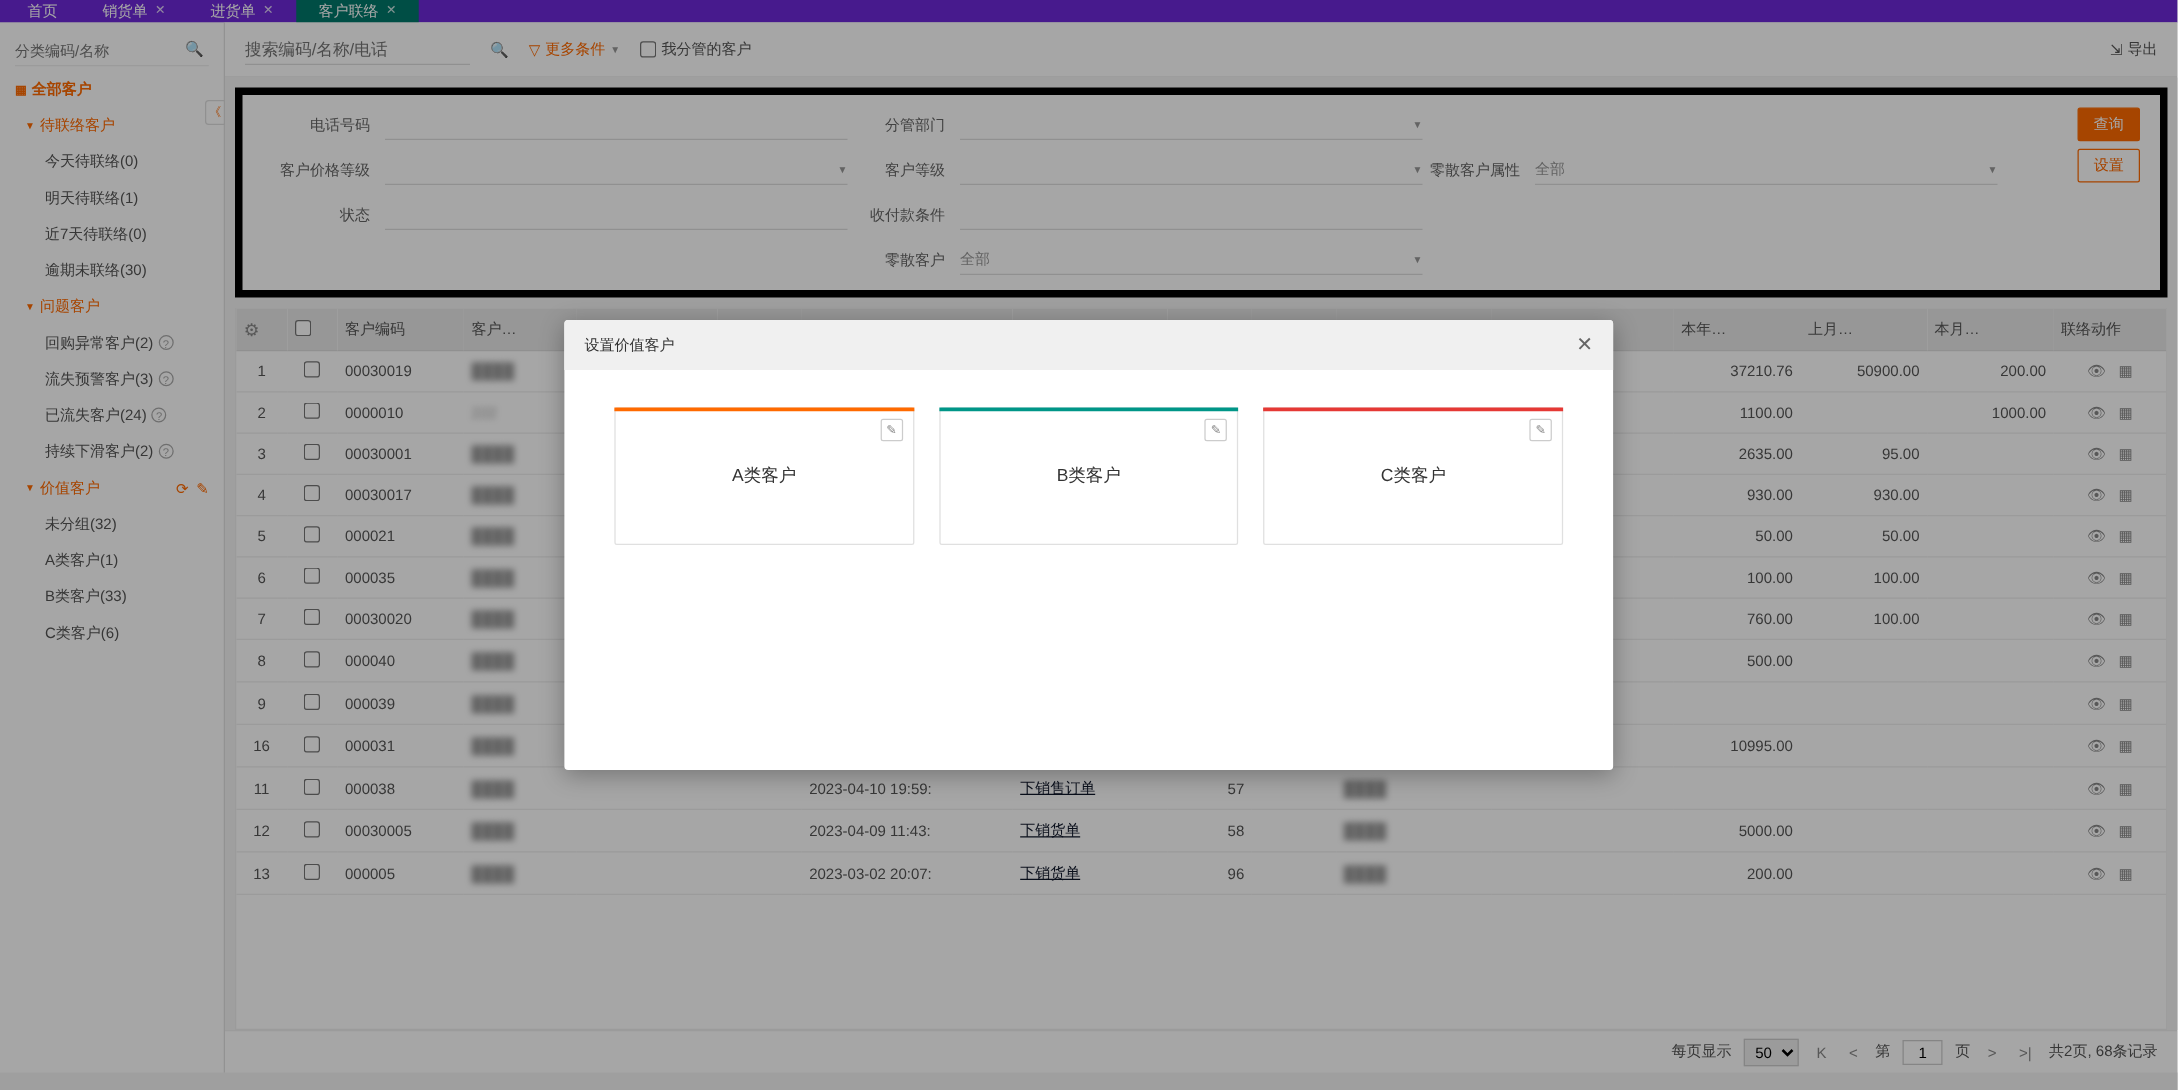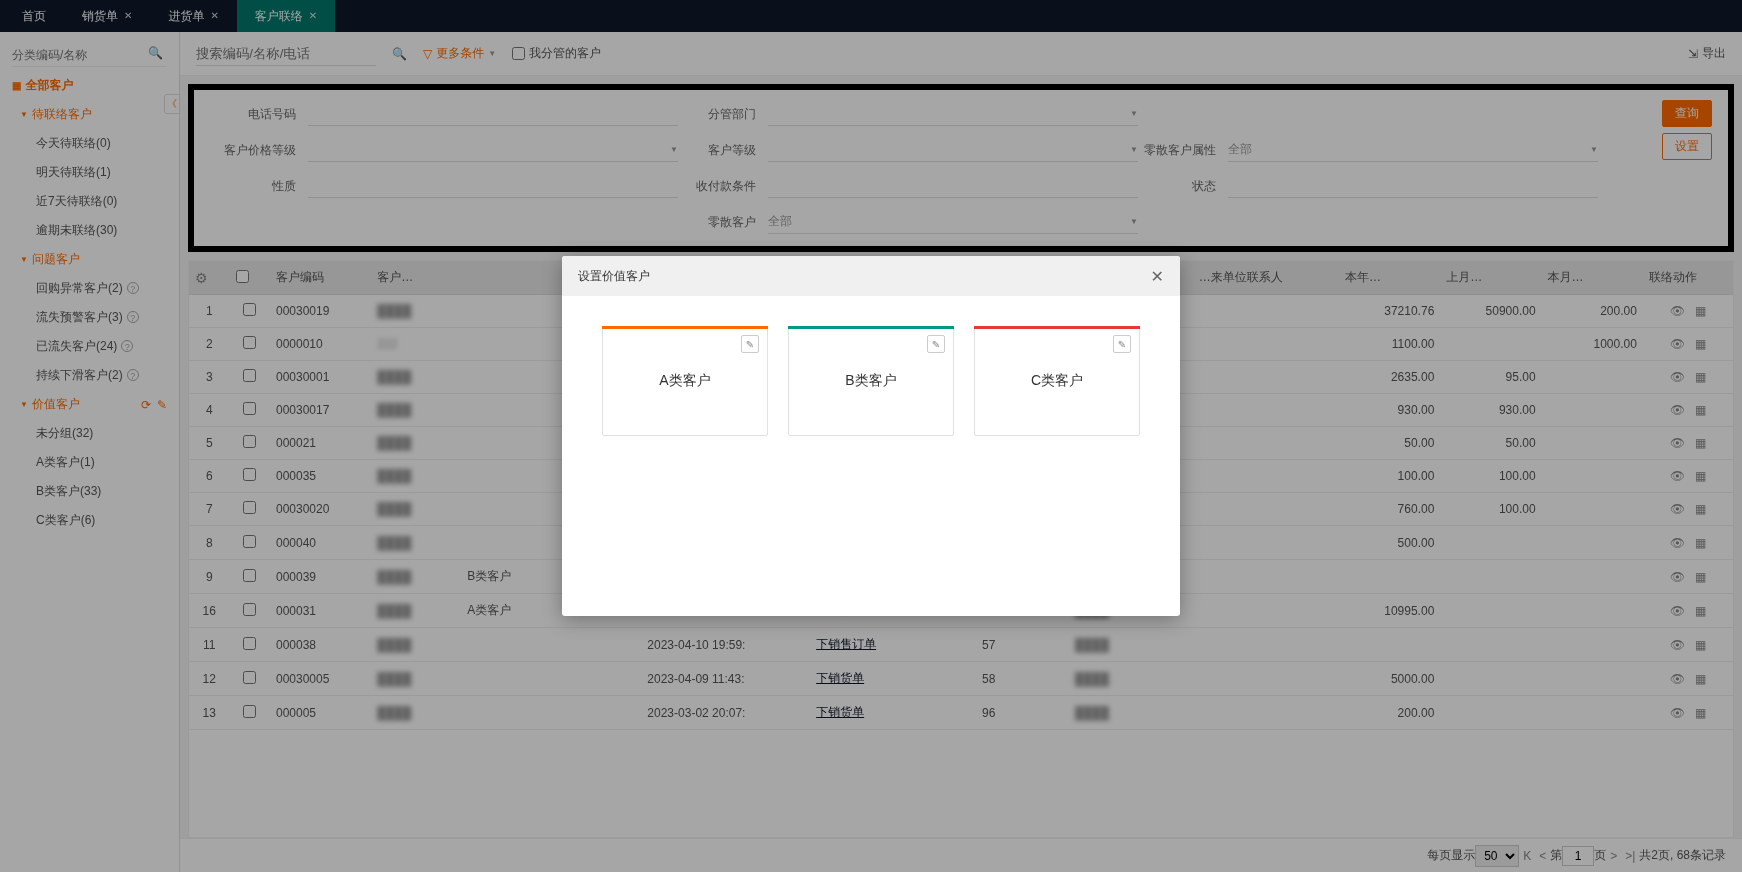--- a/index.html
+++ b/index.html
@@ -1,19 +1,19 @@
 <!DOCTYPE html>
 <html><head>
 <meta charset="utf-8">
 <style>
 * { margin: 0; padding: 0; box-sizing: border-box; }
 body { font-family: "Microsoft YaHei", Arial, sans-serif; font-size: 12px; color: #333; background: #f5f5f5; position: relative; width: 1742px; height: 872px; overflow: hidden; }
 
 
-.topnav { height: 32px; background: #0f172a; display: flex; align-items: center; padding-left: 4px; }
+.topnav { height: 18px; background: #6d28d9; display: flex; align-items: center; padding-left: 4px; }
 .topnav .tab { padding: 0 18px; height: 32px; line-height: 32px; color: #fff; cursor: pointer; display: flex; align-items: center; gap: 6px; }
 .topnav .tab.active { background: #00796b; }
 .topnav .tab .close { font-size: 10px; opacity: 0.8; }
 
 
 .main { display: flex; height: calc(100% - 32px); }
 
 
 .sidebar { width: 180px; background: #fff; border-right: 1px solid #e0e0e0; padding: 8px 0; position: relative; }
 .sidebar-search { padding: 4px 12px; position: relative; }
@@ -53,28 +53,28 @@
 th { background: #e8e8e8; padding: 8px 6px; text-align: left; font-weight: normal; color: #555; border-bottom: 1px solid #ddd; font-size: 12px; white-space: nowrap; overflow: hidden; }
 td { padding: 8px 6px; border-bottom: 1px solid #eee; color: #555; white-space: nowrap; overflow: hidden; text-overflow: ellipsis; }
 td.num { text-align: right; }
 td.link a { color: #0f172a; text-decoration: underline; }
 td.center { text-align: center; }
 .gear-icon { font-size: 14px; color: #888; }
 .action-icons { display: flex; gap: 10px; color: #888; justify-content: center; }
 .blur { color: transparent; text-shadow: 0 0 5px rgba(0,0,0,0.4); }
 
 
-.pager { height: 34px; background: #fff; border-top: 1px solid #eee; display: flex; align-items: center; justify-content: flex-end; padding: 0 16px; color: #555; }
+.pager { height: 34px; background: #fff; border-top: 1px solid #eee; display: flex; align-items: center; justify-content: flex-end; padding: 0 16px; gap: 10px; color: #555; }
 .pager select, .pager input { border: 1px solid #ccc; padding: 2px 4px; font-size: 12px; }
 .pager input { width: 32px; text-align: center; }
 .pager .nav-btn { color: #888; cursor: pointer; padding: 0 4px; }
 
 
 .overlay { position: absolute; inset: 0; background: rgba(0,0,0,0.35); z-index: 100; }
-.modal { position: absolute; left: 50%; top: 50%; transform: translate(-50%, -50%); width: 618px; height: 360px; background: #fff; border-radius: 3px; z-index: 101; box-shadow: 0 4px 20px rgba(0,0,0,0.3); display: flex; flex-direction: column; }
+.modal { position: absolute; left: 50%; top: 50%; transform: translate(-50%, -50%); width: 839px; height: 360px; background: #fff; border-radius: 3px; z-index: 101; box-shadow: 0 4px 20px rgba(0,0,0,0.3); display: flex; flex-direction: column; }
 .modal-header { height: 40px; background: #f0f0f0; display: flex; align-items: center; padding: 0 16px; justify-content: space-between; border-radius: 3px 3px 0 0; }
 .modal-close { cursor: pointer; color: #666; font-size: 16px; }
 .modal-body { flex: 1; padding: 30px 40px; display: flex; gap: 20px; }
 .card { flex: 1; border: 1px solid #e0e0e0; border-radius: 2px; position: relative; display: flex; align-items: center; justify-content: center; height: 110px; }
 .card::before { content: ''; position: absolute; top: -1px; left: -1px; right: -1px; height: 3px; }
 .card.a::before { background: #ff6a00; }
 .card.b::before { background: #009688; }
 .card.c::before { background: #e53935; }
 .card-edit { position: absolute; top: 8px; right: 8px; width: 18px; height: 18px; border: 1px solid #ccc; border-radius: 2px; display: flex; align-items: center; justify-content: center; font-size: 10px; color: #888; cursor: pointer; }
 .card-title { font-size: 14px; color: #333; }
@@ -200,29 +200,25 @@
             <label>零散客户属性</label>
             <div class="input-area">
               <span>全部</span>
               <span class="caret-down">▼</span>
             </div>
           </div>
         <div style="width:80px"></div>
       </div>
       <div class="filter-row">
         <div class="filter-item">
-            <label>性质</label>
+            <label>状态</label>
             <div class="input-area"></div>
           </div>
         <div class="filter-item">
             <label>收付款条件</label>
-            <div class="input-area"></div>
-          </div>
-        <div class="filter-item">
-            <label>状态</label>
             <div class="input-area"></div>
           </div>
         <div style="width:80px"></div>
       </div>
       <div class="filter-row" style="margin-bottom:0">
         <div class="filter-item" style="visibility:hidden">
             <label></label>
             <div class="input-area"></div>
           </div>
         <div class="filter-item">

